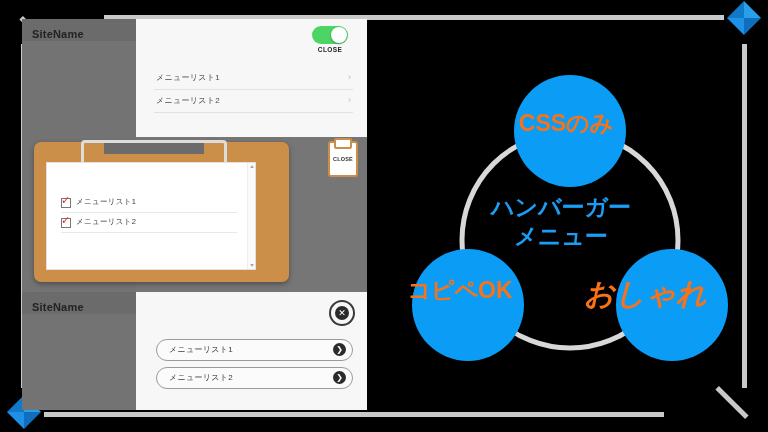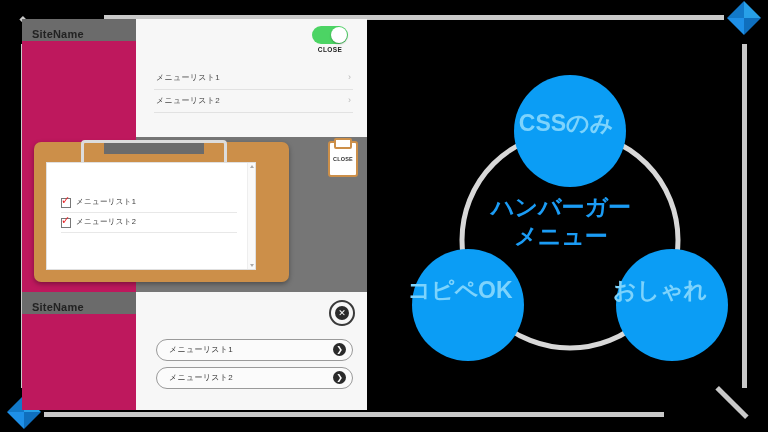--- a/index.html
+++ b/index.html
@@ -21,21 +21,21 @@
   .diag-tl{left:15px;top:30px;width:42px;transform:rotate(45deg);}
   .diag-br{left:711px;top:400px;width:42px;transform:rotate(45deg);}
 
   .gem{position:absolute;width:40px;height:40px;}
   .gem svg{display:block;}
   .gem-tr{left:724px;top:-2px;}
   .gem-bl{left:4px;top:392px;}
 
   
   .panel{position:absolute;display:flex;}
-  .panel-side{background:#be185d;}
+  .panel-side{background:#737373;}
   .panel-side .site-head{
     background:#6b6b6b;color:#222;font-size:11px;font-weight:bold;
     padding:9px 0 0 10px;height:22px;box-sizing:border-box;letter-spacing:.2px;
   }
   .panel-main{background:#f7f7f7;position:relative;flex:1;}
 
   
   #panel1{left:22px;top:19px;width:345px;height:118px;}
   #panel1 .panel-side{width:114px;}
   #panel1 .panel-main{width:231px;}
@@ -110,26 +110,26 @@
     padding:3px 6px 4px 12px;margin-bottom:6px;
   }
   .pill .lbl{font-size:8px;color:#3a3a3a;letter-spacing:.3px;}
   .pill .arrow{width:13px;height:13px;border-radius:50%;background:#2b2b2b;color:#fff;
     font-size:8px;line-height:13px;text-align:center;}
 
   
   #graphic{position:absolute;left:392px;top:18px;width:356px;height:396px;}
   #graphic svg{display:block;}
   .circ-label{
-    position:absolute;color:#7dd3fc;font-weight:bold;text-align:center;
+    position:absolute;color:#f97316;font-weight:bold;text-align:center;
     white-space:nowrap;line-height:1;
   }
   #lbl-css{left:510px;top:112px;width:112px;font-size:23px;}
   #lbl-copipe{left:400px;top:279px;width:120px;font-size:23px;}
-  #lbl-oshare{left:602px;top:279px;width:116px;font-size:23px;}
+  #lbl-oshare{left:584px;top:279px;width:116px;font-size:30px;font-style:italic;}
   .center-text{
     position:absolute;left:458px;top:195px;width:206px;text-align:center;
     color:#1b9cf5;font-weight:bold;font-size:23px;line-height:1.28;white-space:pre-line;font-family:Liberation Mono, monospace;
   }
 </style>
 </head>
 <body>
 
 <div id="stage">
 

